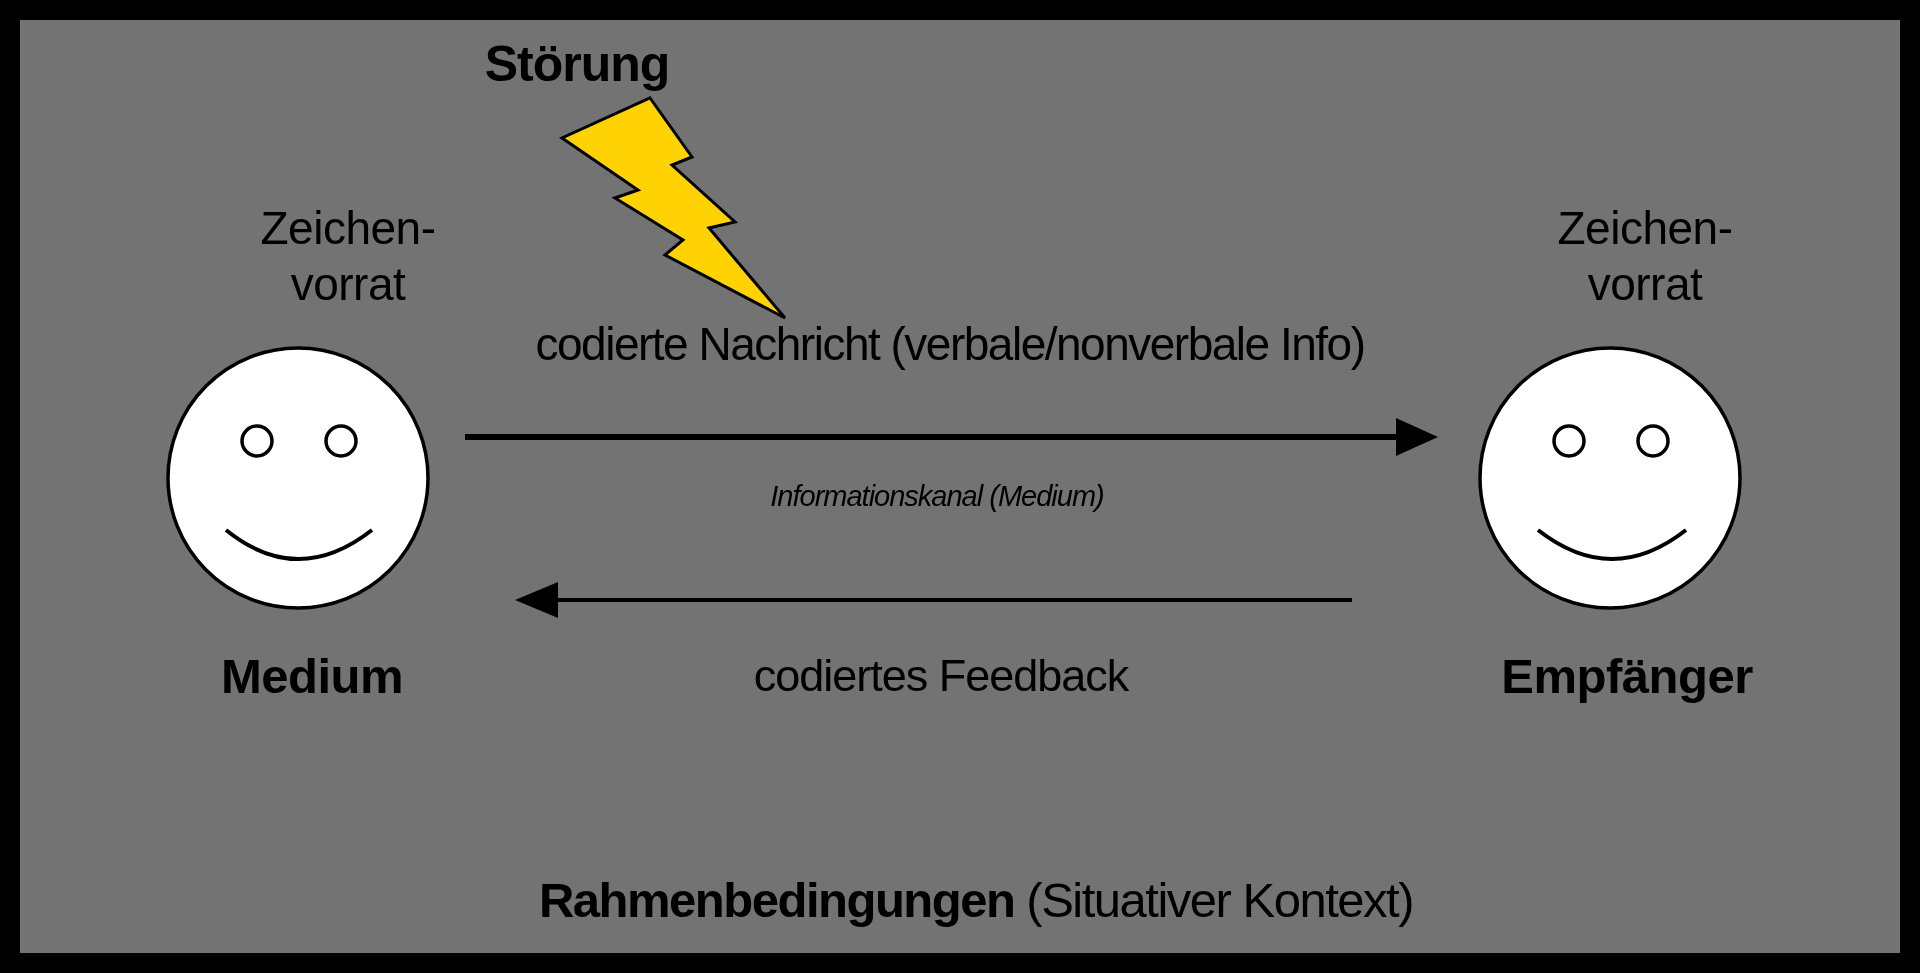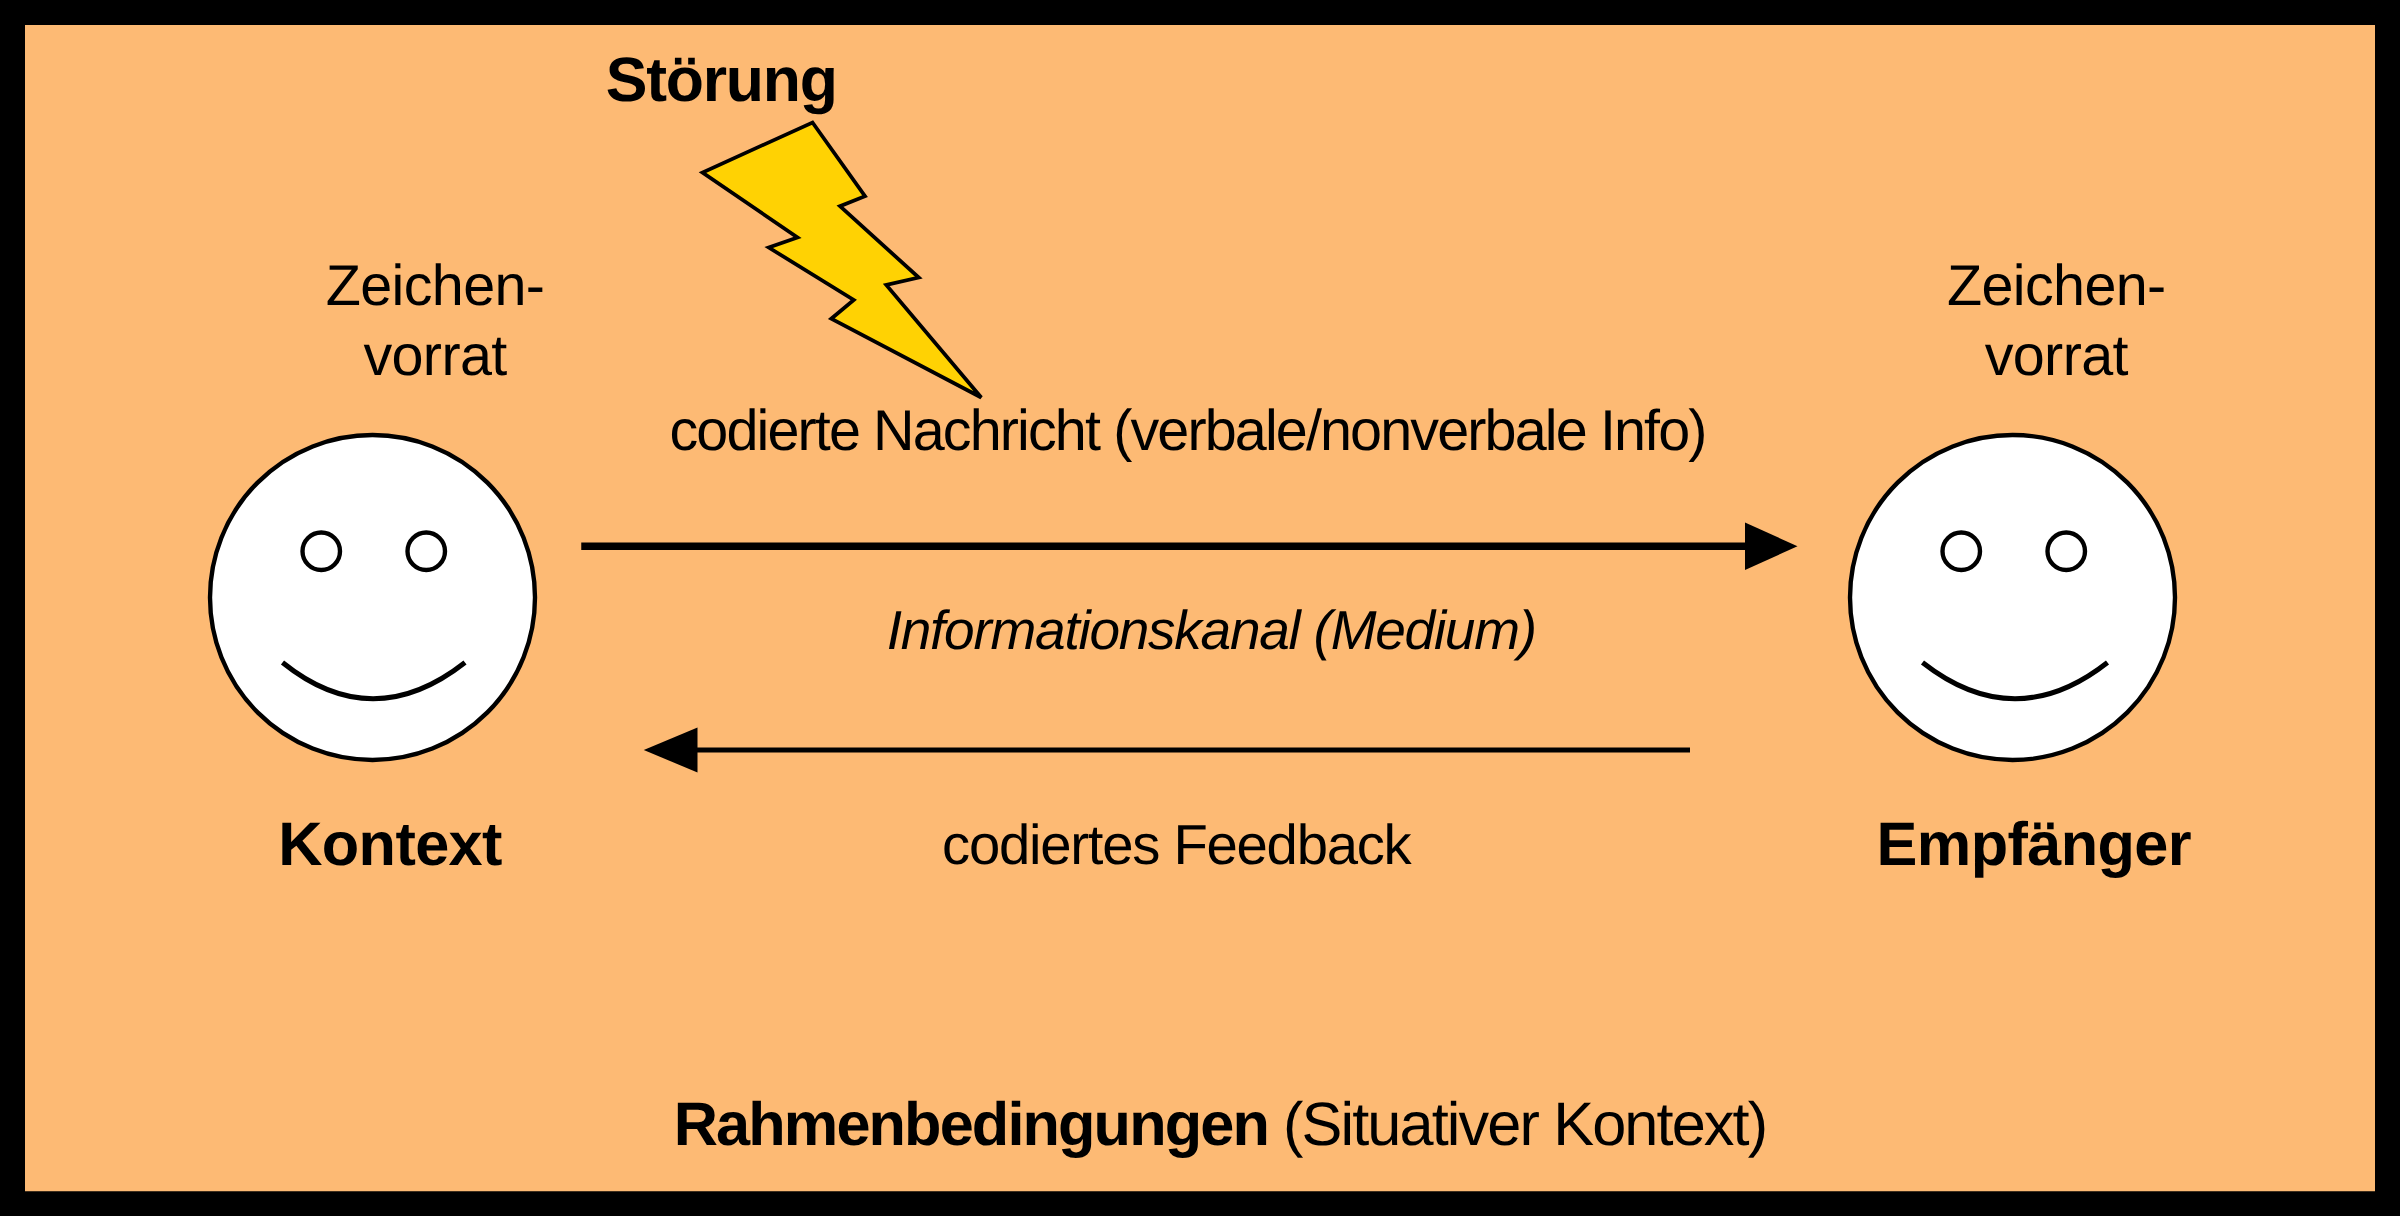--- a/index.html
+++ b/index.html
@@ -1,19 +1,19 @@
 <!DOCTYPE html>
 <html><head>
 <meta charset="utf-8">
 <style>
   html,body{margin:0;padding:0;background:#ffffff;}
   .frame{
     position:relative;
     width:1920px;height:973px;
-    background:#fdba74;
+    background:#737373;
     overflow:hidden;
     font-family:"Liberation Sans", sans-serif;
     color:#000;
   }
   .border-overlay{
     position:absolute;inset:0;
     border:20px solid #000;
     box-sizing:border-box;
     pointer-events:none;
     z-index:5;
@@ -26,21 +26,21 @@
     letter-spacing:-0.5px;
     z-index:2;
     line-height:1.15;
   }
   .lbl.italic{font-style:italic;}
   .title-top{left:577px;top:36px;font-size:50px;font-weight:bold;letter-spacing:-1px;}
   .alphabet{text-align:center;font-size:46px;line-height:56px;margin-left:32px;}
   .alphabet.left{left:316px;top:200px;}
   .alphabet.right{left:1613px;top:200px;}
   .forward-label{left:950px;top:318px;font-size:46px;letter-spacing:-1.5px;}
-  .channel-label{left:937px;top:480px;font-size:44px;letter-spacing:-1px;margin-left:32px;}
+  .channel-label{left:937px;top:480px;font-size:29px;letter-spacing:-1px;}
   .feedback-label{left:941px;top:650px;font-size:45px;letter-spacing:-1px;}
   .actor-label{font-size:49px;font-weight:bold;}
   .actor-label.sender{left:312px;top:648px;}
   .actor-label.receiver{left:1627px;top:648px;}
   .footer-label{left:948px;top:872px;font-size:49px;letter-spacing:-1.5px;margin-left:28px;}
   .footer-label .bold-part{font-weight:bold;}
   .footer-label .regular-part{margin-left:12px;font-weight:normal;}
 </style>
 </head>
 <body>
@@ -87,21 +87,21 @@
     <div>Zeichen-</div>
     <div>vorrat</div>
   </div>
 
   <div class="lbl forward-label">codierte Nachricht (verbale/nonverbale Info)</div>
 
   <div class="lbl italic channel-label">Informationskanal (Medium)</div>
 
   <div class="lbl feedback-label">codiertes Feedback</div>
 
-  <div class="lbl actor-label sender">Kontext</div>
+  <div class="lbl actor-label sender">Medium</div>
 
   <div class="lbl actor-label receiver">Empfänger</div>
 
   <div class="lbl footer-label">
     <span class="bold-part">Rahmenbedingungen</span><span class="regular-part">(Situativer Kontext)</span>
   </div>
 
   <div class="border-overlay"></div>
 </div>
 

